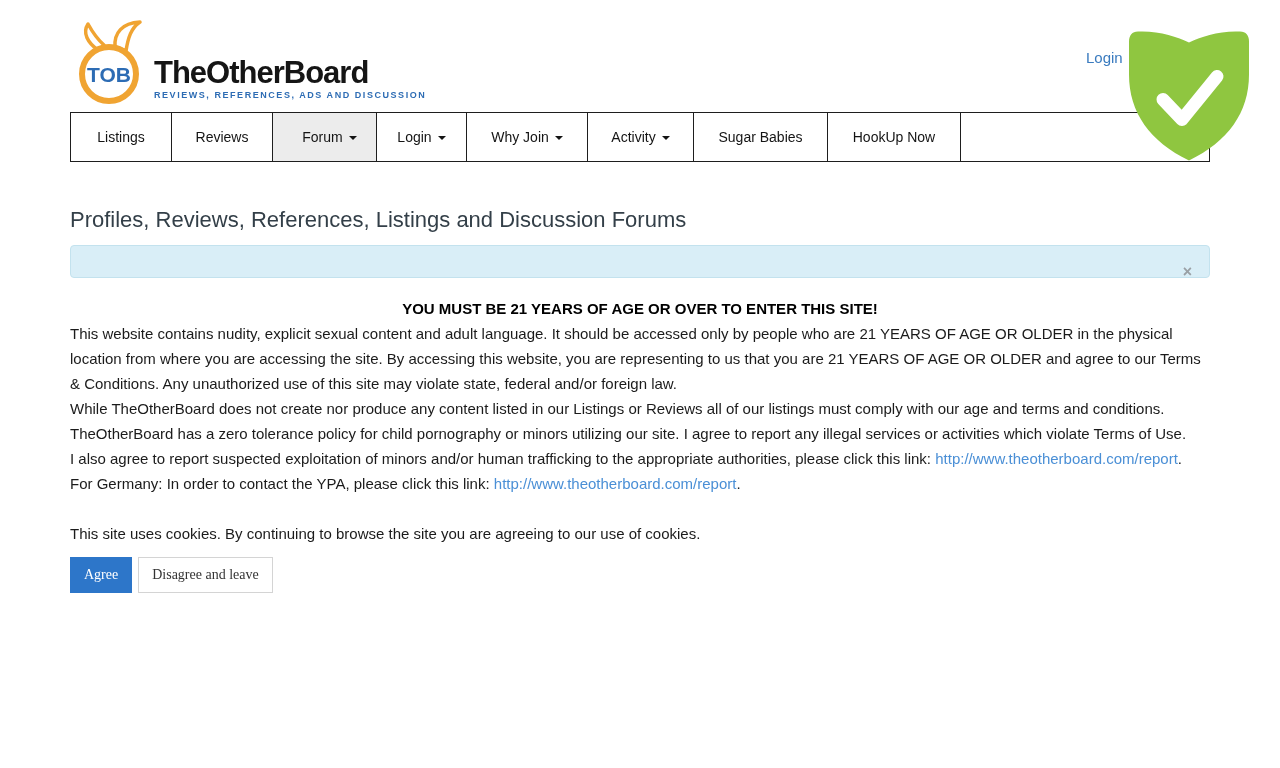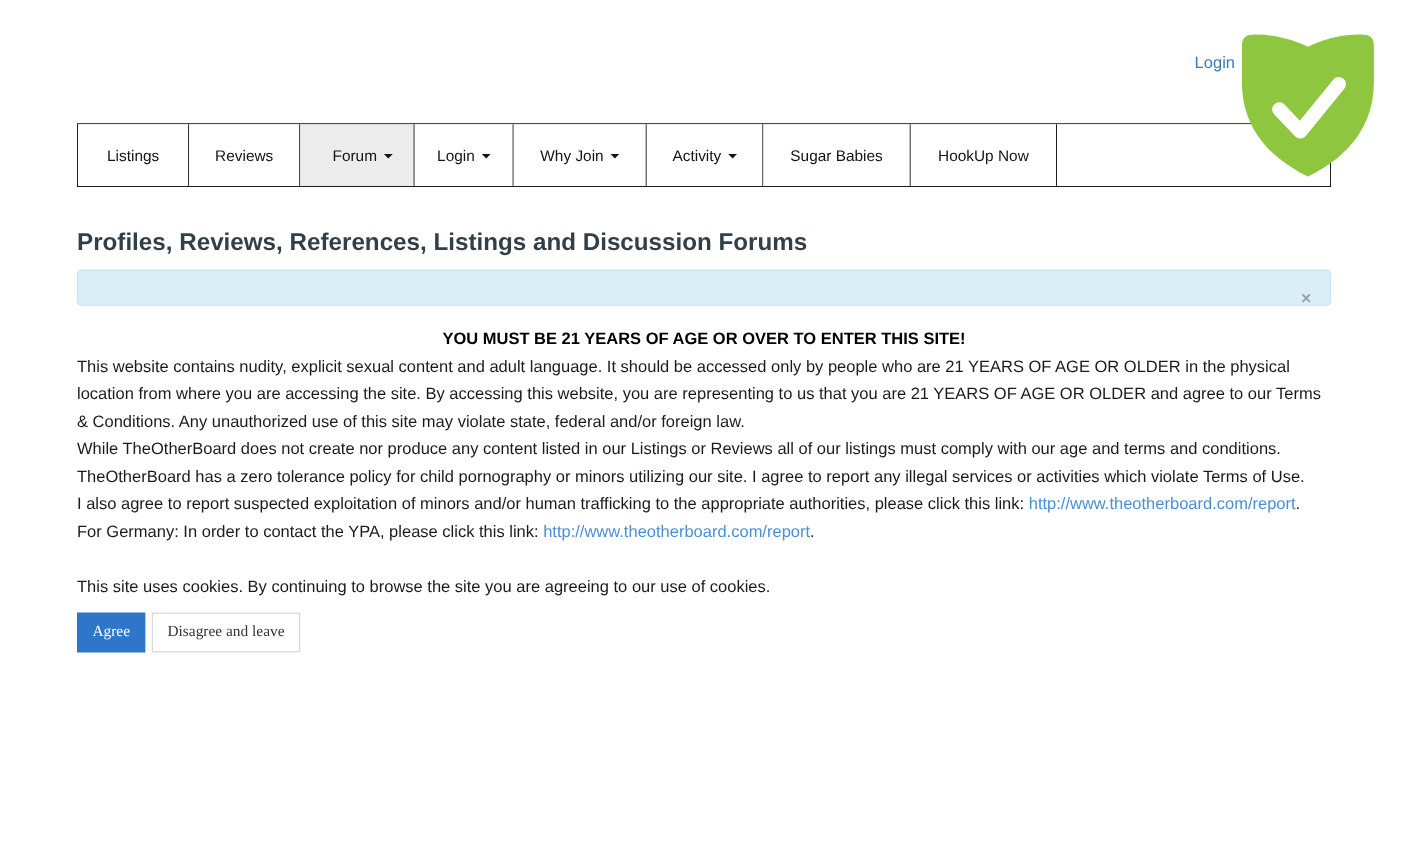--- a/index.html
+++ b/index.html
@@ -34,21 +34,21 @@
     font-size:15px; color:#3a7bbf; text-decoration:none;
     cursor:pointer;
   }
 
   
   .shield-badge { position:absolute; left:1126px; top:17px; width:126px; height:147px; z-index:20; }
 
   
   .navbar {
     position:absolute; left:70px; top:112px;
-    width:1140px; height:58px;
+    width:1140px; height:50px;
     display:flex;
     border:1px solid #1e1e1e;
     background:#fff;
   }
   .nav-item {
     display:flex; align-items:center; justify-content:center;
     font-size:14px; color:#141414;
     border-right:1px solid #1e1e1e;
     cursor:pointer;
     background:#fff;
@@ -60,21 +60,21 @@
   .nav-filler { flex:1; border-right:none; cursor:default; }
   .caret {
     display:inline-block; width:0; height:0; margin-left:6px;
     border-left:4px solid transparent; border-right:4px solid transparent;
     border-top:4px solid #141414; position:relative; top:1px;
   }
 
   
   .content { position:absolute; left:70px; top:205px; width:1140px; }
   .page-title {
-    font-size:22px; line-height:30px; font-weight:700; color:#333f48;
+    font-size:22px; line-height:30px; font-weight:400; color:#333f48;
     margin:0 0 10px 0;
   }
   .alert {
     position:relative;
     height:33px; width:100%;
     background:#d9eef7; border:1px solid #c3e2ee; border-radius:4px;
     margin-bottom:0;
   }
   .alert-close {
     position:absolute; right:17px; bottom:-3px;
@@ -97,20 +97,36 @@
     padding:7px 13px; border-radius:0; cursor:pointer;
   }
   .btn-primary { background:#2d76c9; border:1px solid #2d76c9; color:#fff; }
   .btn-default { background:#fff; border:1px solid #d4d4d4; color:#333; }
 </style>
 </head>
 <body>
 
 <div class="page">
 
+  <div class="logo">
+    <svg class="logo-mark" viewBox="0 0 84 86" xmlns="http://www.w3.org/2000/svg">
+
+      <path d="M 30 30 C 20 23, 14 13, 20 4 C 25 13, 29 19, 36 25 C 34 28, 32 29, 30 30 Z" fill="#fff" stroke="#f0a432" stroke-width="3.5" stroke-linejoin="round"></path>
+
+      <path d="M 47 27 C 46 13, 54 3, 72 2 C 63 8, 60 18, 58 31 C 54 29, 50 28, 47 27 Z" fill="#fff" stroke="#f0a432" stroke-width="3.5" stroke-linejoin="round"></path>
+
+      <circle cx="41" cy="54" r="27" fill="#fff" stroke="#f0a432" stroke-width="6"></circle>
+
+      <text x="41" y="62" text-anchor="middle" font-family="Liberation Sans, sans-serif" font-size="21" font-weight="bold" fill="#2d6cb4">TOB</text>
+    </svg>
+    <div class="logo-textblock">
+      <div class="logo-name">TheOtherBoard</div>
+      <div class="logo-tagline">REVIEWS, REFERENCES, ADS AND DISCUSSION</div>
+    </div>
+  </div>
 
   <a class="login-link">Login</a>
 
   <svg class="shield-badge" viewBox="0 0 126 146" xmlns="http://www.w3.org/2000/svg">
     <path d="M 12 14 C 32 13, 51 19, 63 25 C 75 19, 94 13, 114 14 C 120 14, 123 18, 123 24
              L 123 57 C 123 95, 102 124, 63 143 C 24 124, 3 95, 3 57 L 3 24 C 3 18, 6 14, 12 14 Z" fill="#8fc640"></path>
     <path d="M 37 82 L 56 102 L 91 59" fill="none" stroke="#fff" stroke-width="13" stroke-linecap="round" stroke-linejoin="round"></path>
   </svg>
 
   <nav class="navbar">

